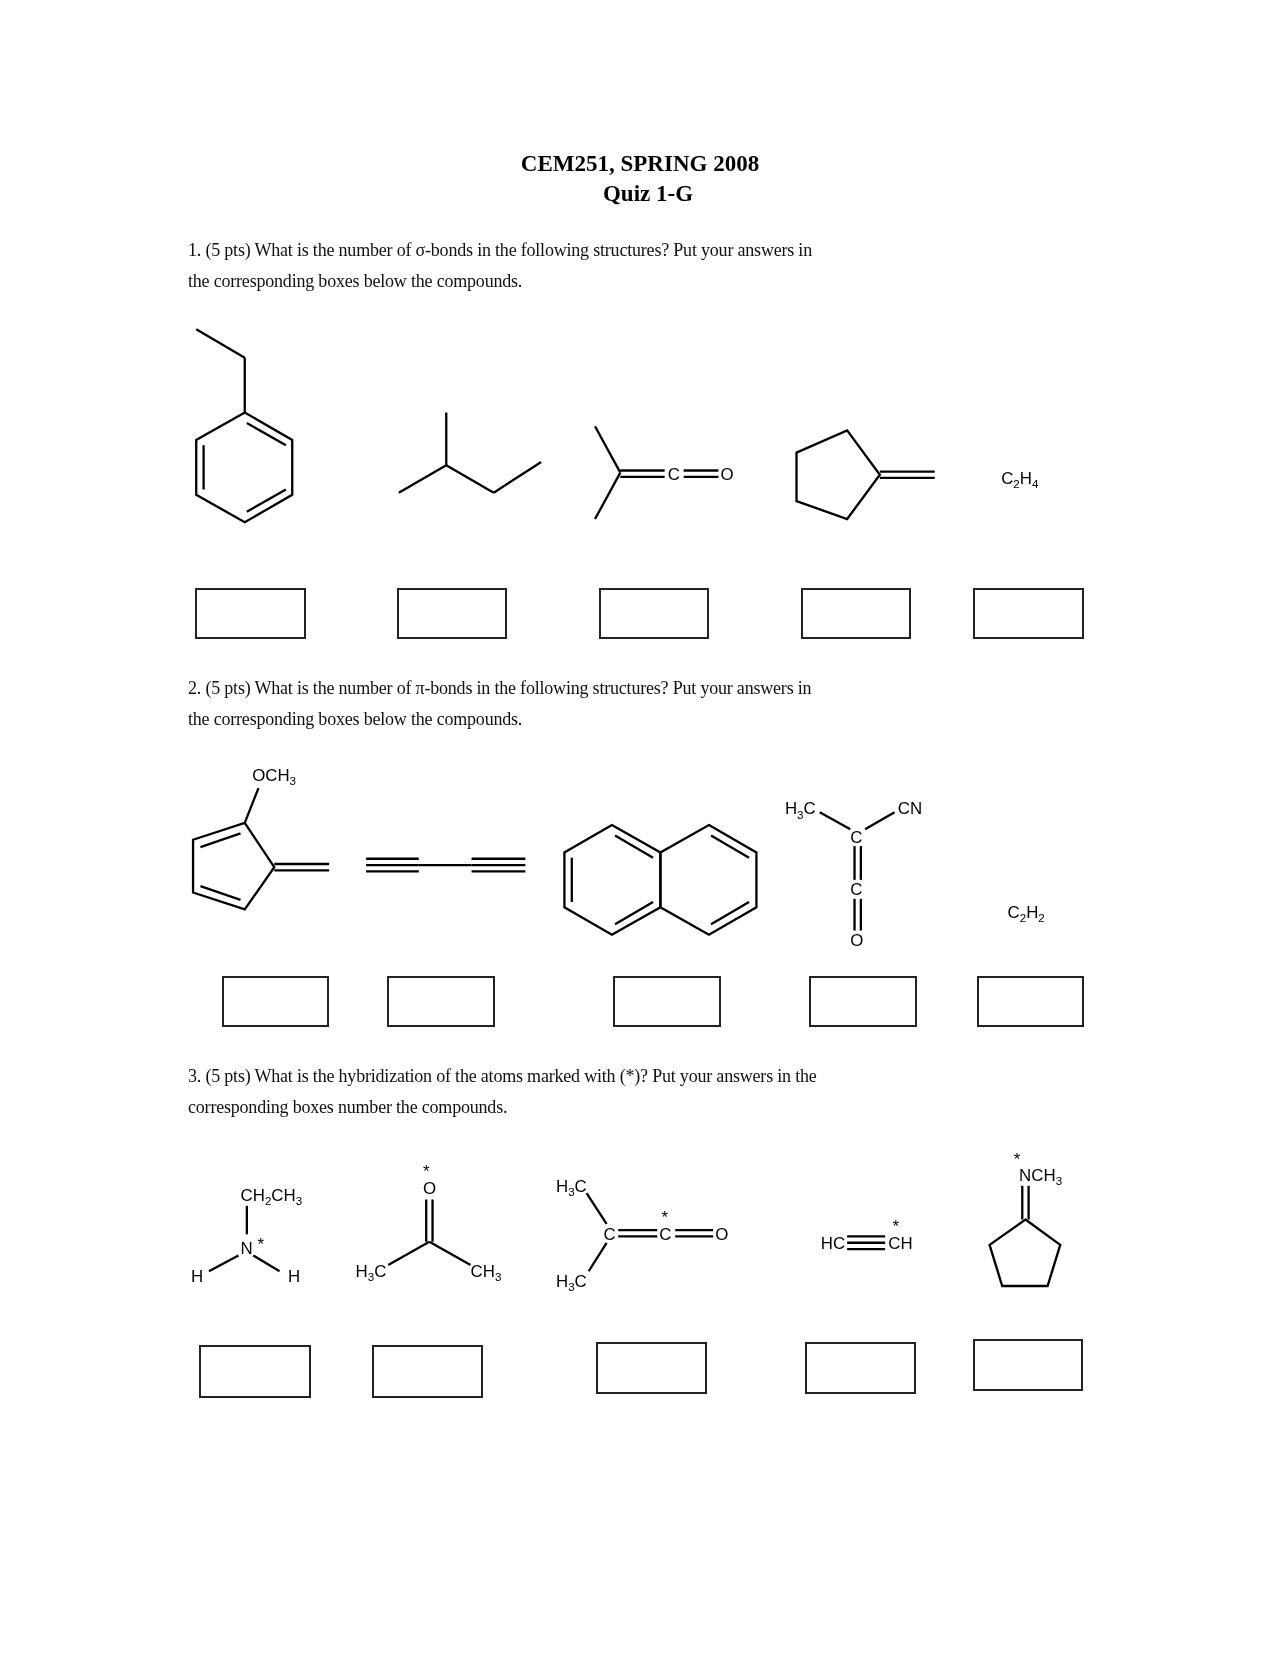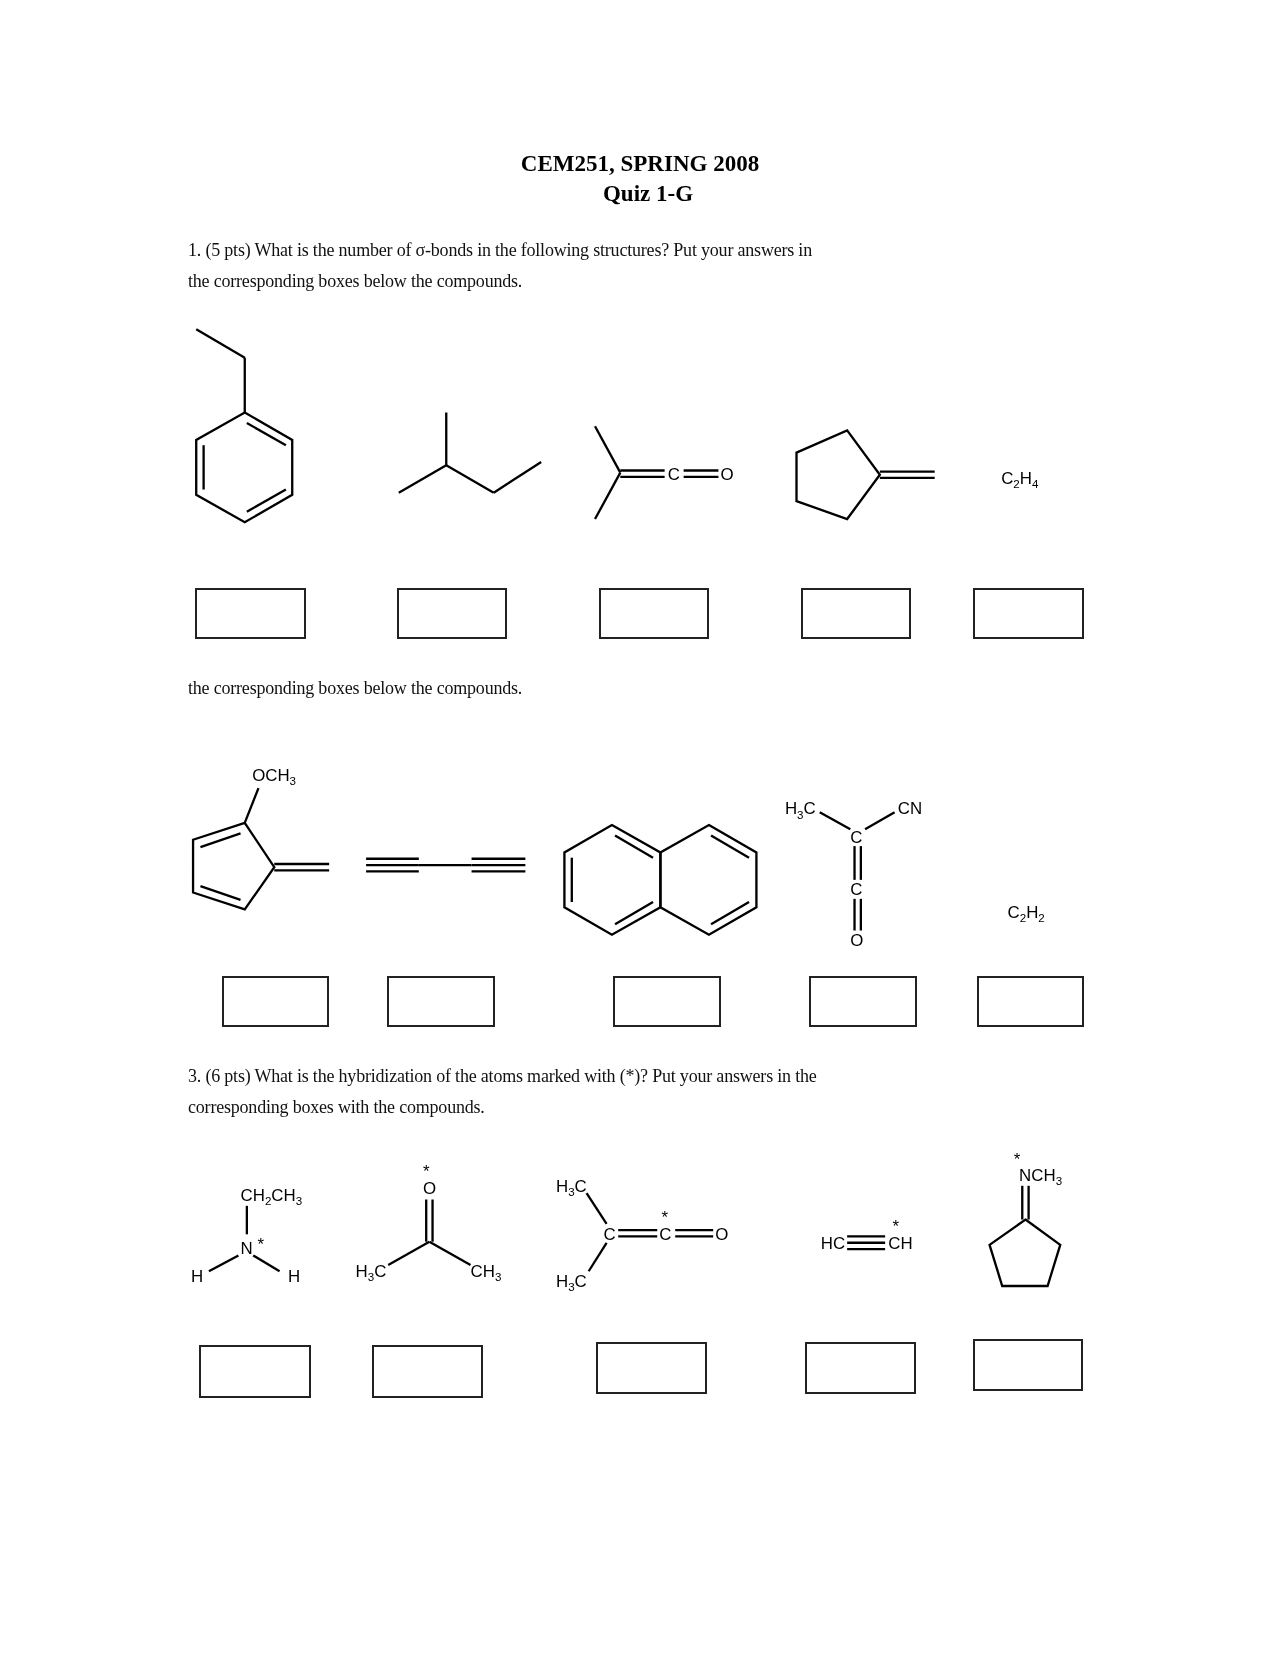--- a/index.html
+++ b/index.html
@@ -24,26 +24,27 @@
 
   <div class="title" style="top:149px;">CEM251, SPRING 2008</div>
   <div class="title" style="top:179px;padding-left:8px;">Quiz 1-G</div>
 
   <div class="question" style="top:235px;">
     <div>1. (5 pts) What is the number of σ-bonds in the following structures? Put your answers in</div>
     <div>the corresponding boxes below the compounds.</div>
   </div>
 
   <div class="question" style="top:673px;">
+    <div>2. (5 pts) What is the number of π-bonds in the following structures? Put your answers in</div>
     <div>the corresponding boxes below the compounds.</div>
   </div>
 
   <div class="question" style="top:1061px;">
-    <div>3. (6 pts) What is the hybridization of the atoms marked with (*)? Put your answers in the</div>
-    <div>corresponding boxes with the compounds.</div>
+    <div>3. (5 pts) What is the hybridization of the atoms marked with (*)? Put your answers in the</div>
+    <div>corresponding boxes number the compounds.</div>
   </div>
 
   <svg class="art" viewBox="0 0 1213.3 1569.7">
 
     <g>
       <line class="bond" x1="186" y1="312" x2="232" y2="339"></line>
       <line class="bond" x1="232" y1="339" x2="232" y2="391"></line>
       <polygon class="ring" points="232,391 277,417 277,469 232,495 186,469 186,417"></polygon>
       <line class="bond" x1="234" y1="401" x2="271" y2="422"></line>
       <line class="bond" x1="193" y1="422" x2="193" y2="464"></line>

